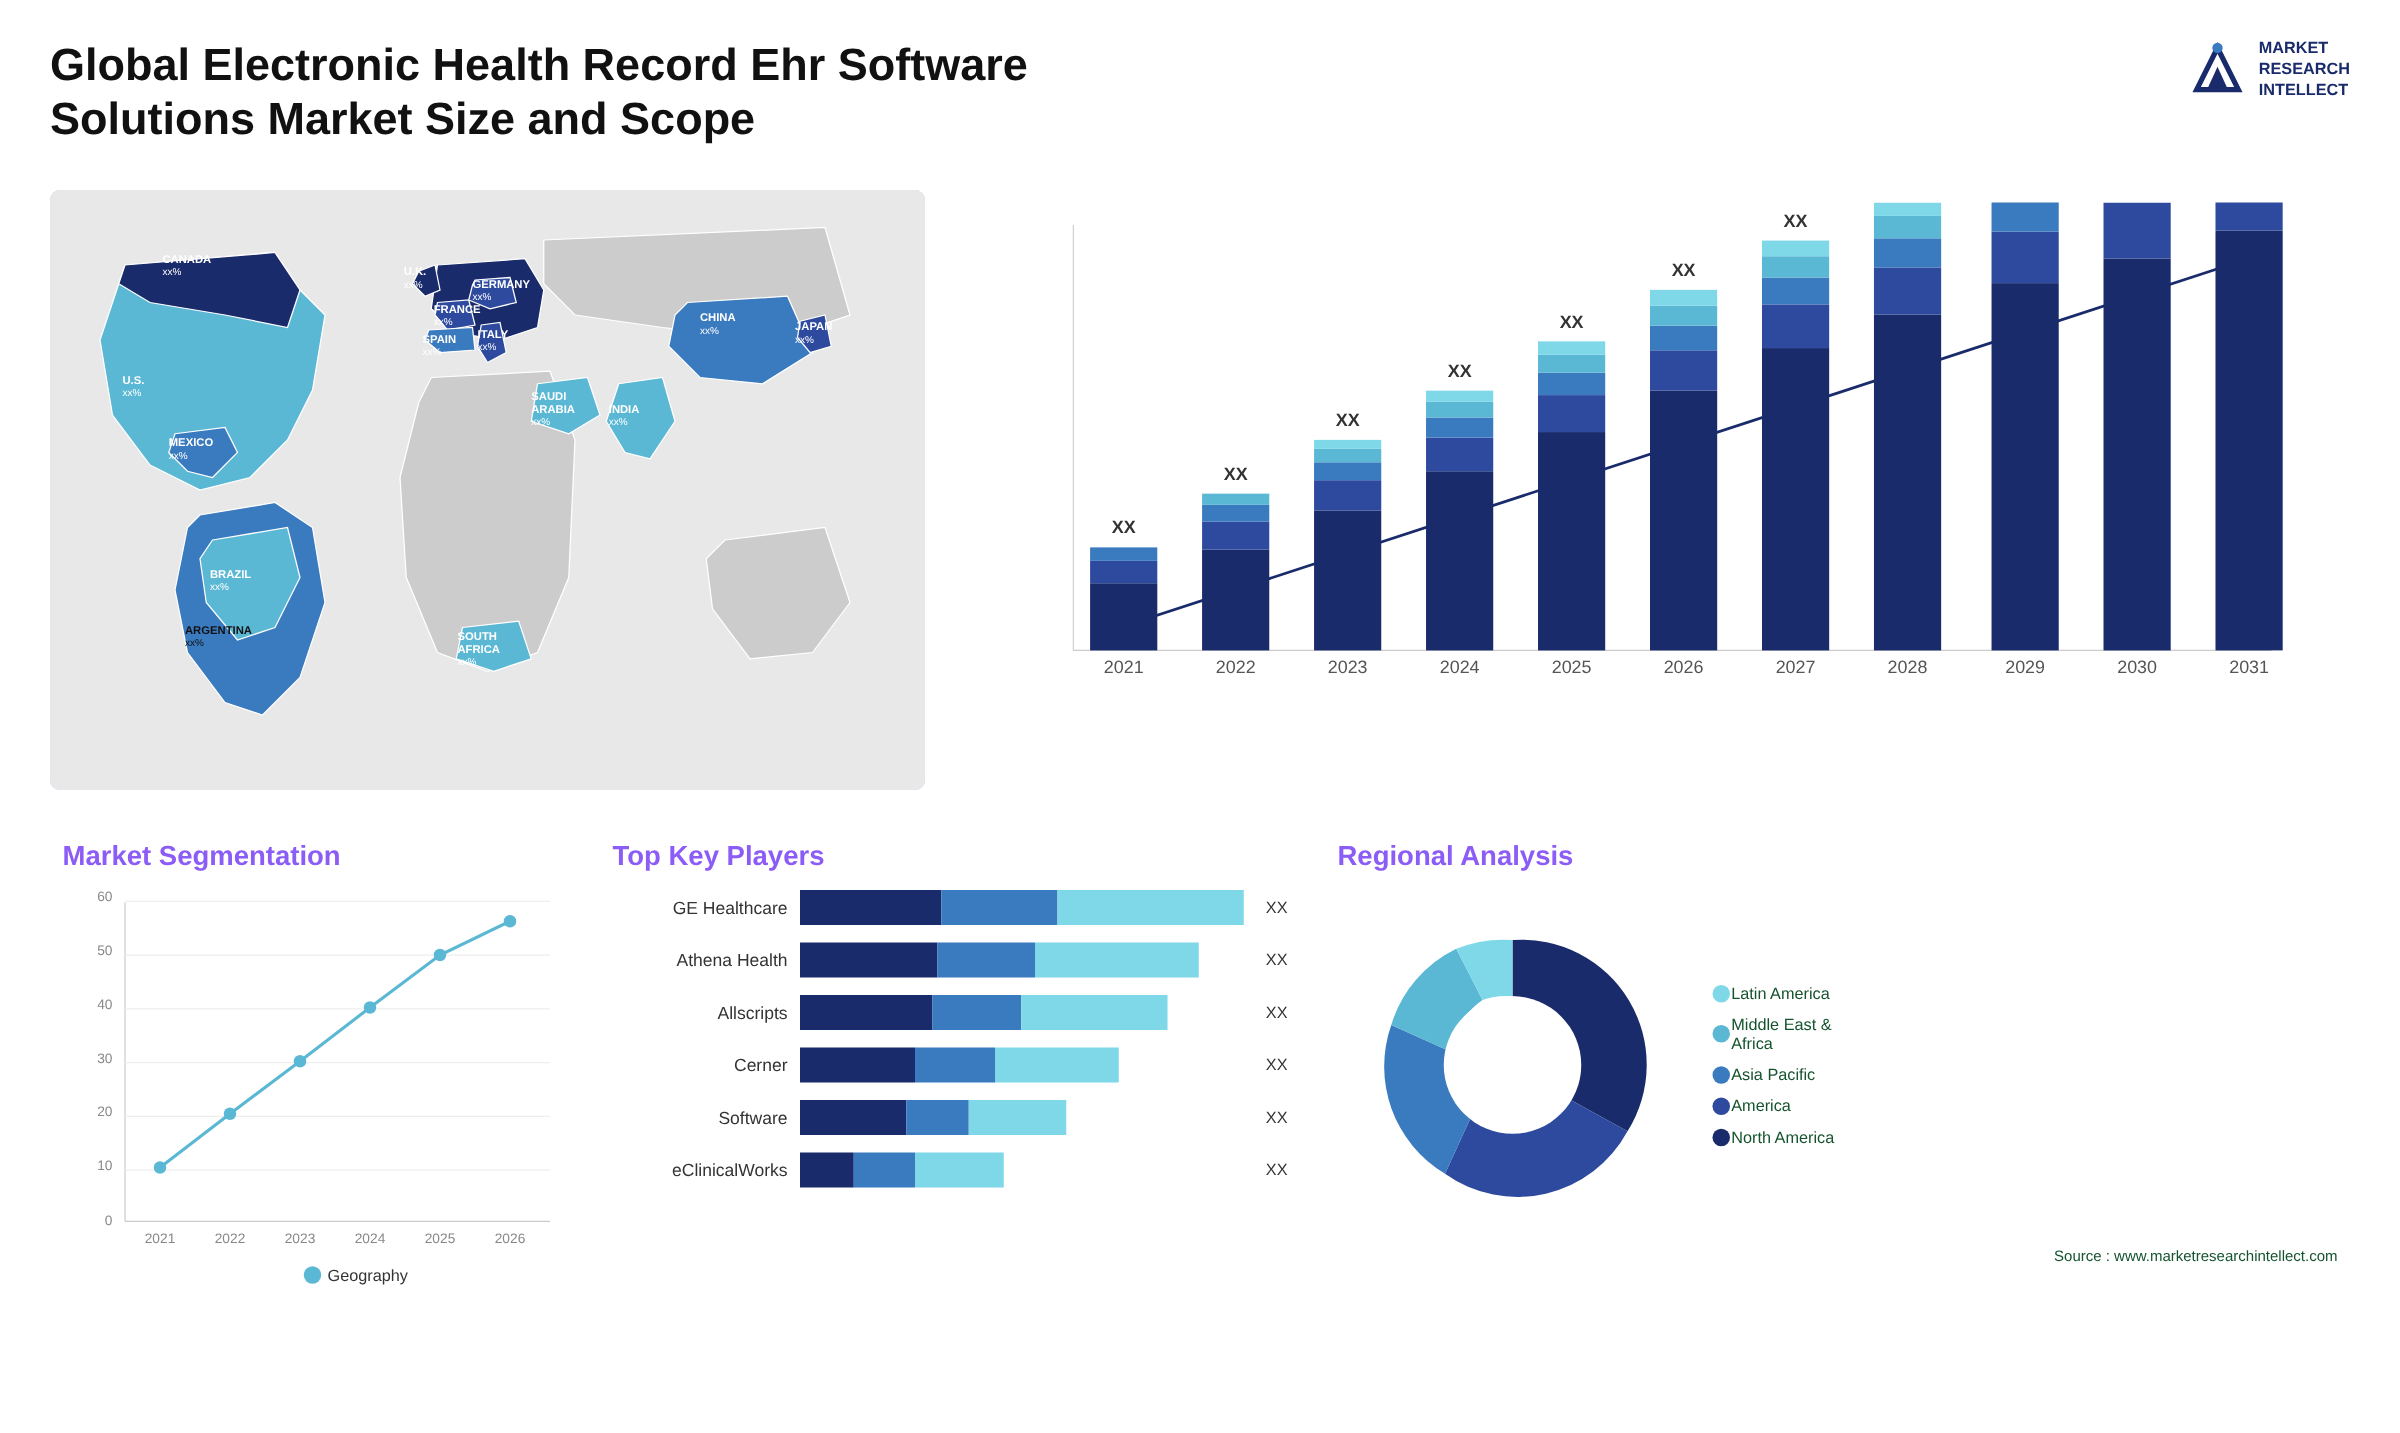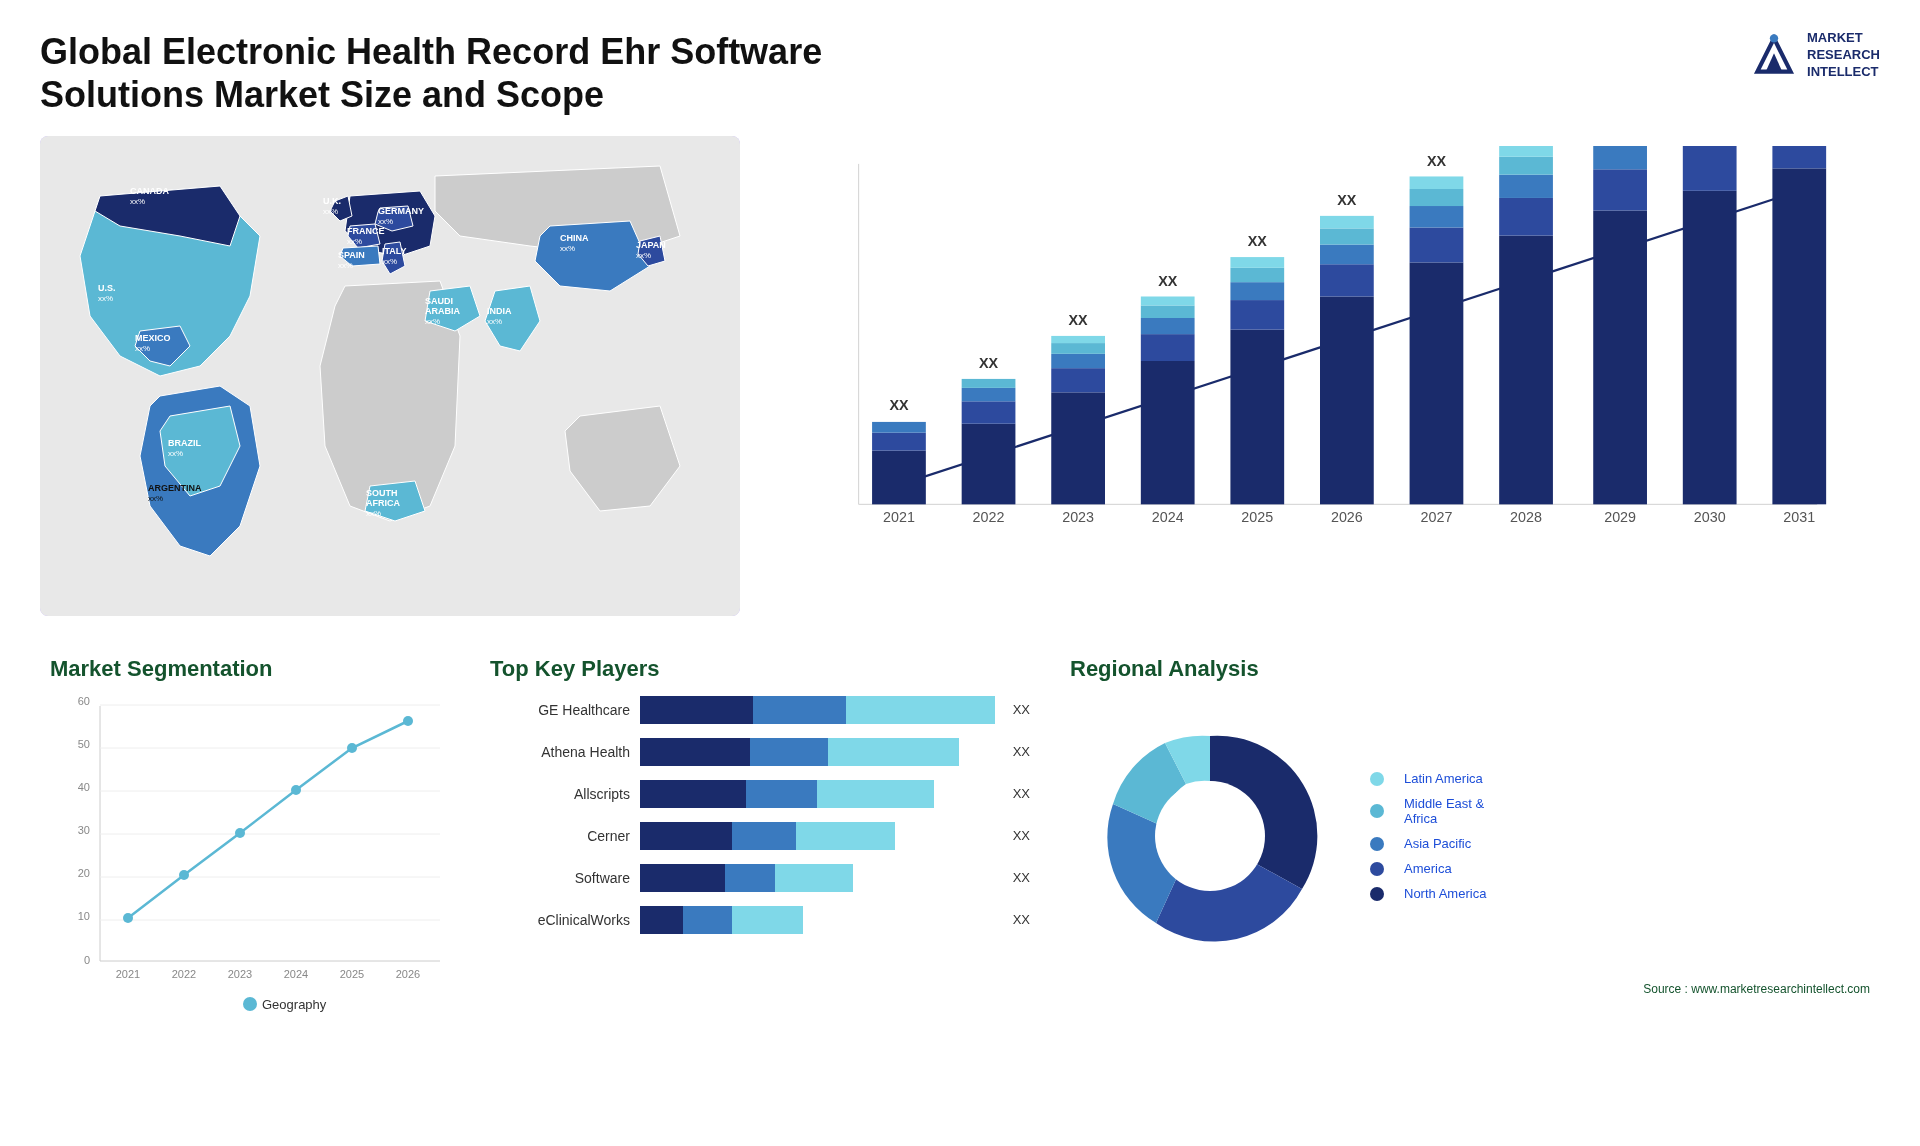--- a/index.html
+++ b/index.html
@@ -14,21 +14,21 @@
       width: 1920px;
       min-height: 1146px;
       background: #fff;
       padding: 30px 40px;
     }
     
     .header {
       display: flex;
       justify-content: space-between;
       align-items: flex-start;
-      margin-bottom: 20px;
+      margin-bottom: 36px;
     }
     .title {
       font-size: 36px;
       font-weight: bold;
       color: #111;
       max-width: 900px;
       line-height: 1.2;
     }
     .logo-area {
       display: flex;
@@ -87,21 +87,21 @@
       gap: 20px;
       height: 420px;
     }
     .segmentation-area {
       flex: 0 0 420px;
       padding: 10px;
     }
     .section-title {
       font-size: 22px;
       font-weight: bold;
-      color: #14532d;
+      color: #8b5cf6;
       margin-bottom: 14px;
     }
     .players-area {
       flex: 0 0 560px;
       padding: 10px;
     }
     .regional-area {
       flex: 1;
       padding: 10px;
     }
@@ -143,23 +143,23 @@
       margin-top: 10px;
     }
     .legend-wrap {
       display: flex;
       flex-direction: column;
       gap: 10px;
     }
     .legend-item {
       display: flex;
       align-items: center;
-      gap: 20px;
+      gap: 1px;
       font-size: 13px;
-      color: #1d4ed8;
+      color: #14532d;
     }
     .legend-dot {
       width: 14px;
       height: 14px;
       border-radius: 50%;
       flex-shrink: 0;
     }
     
     .seg-chart-wrap {
       position: relative;

